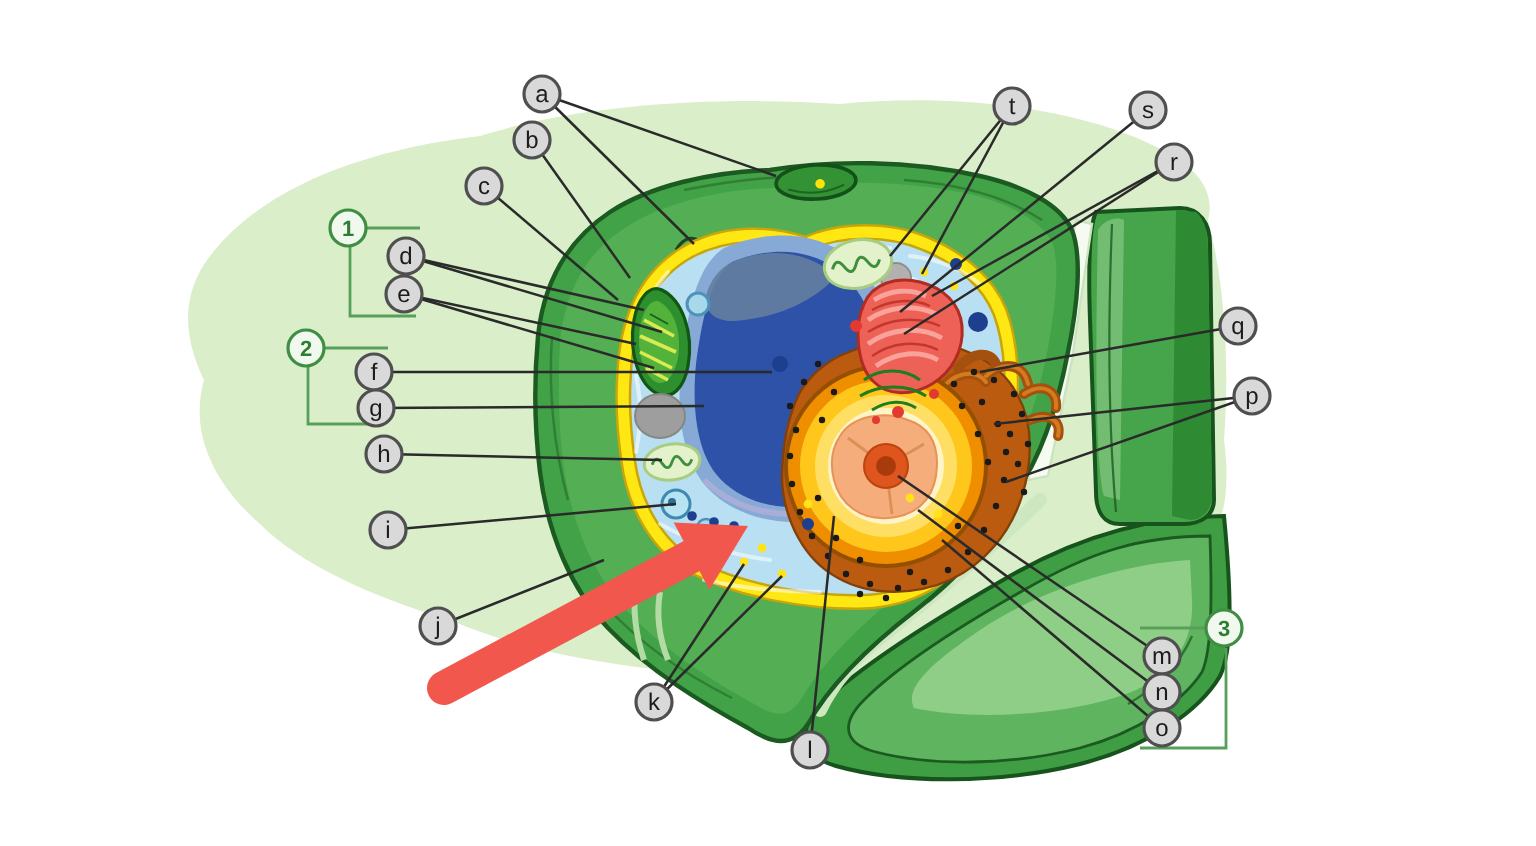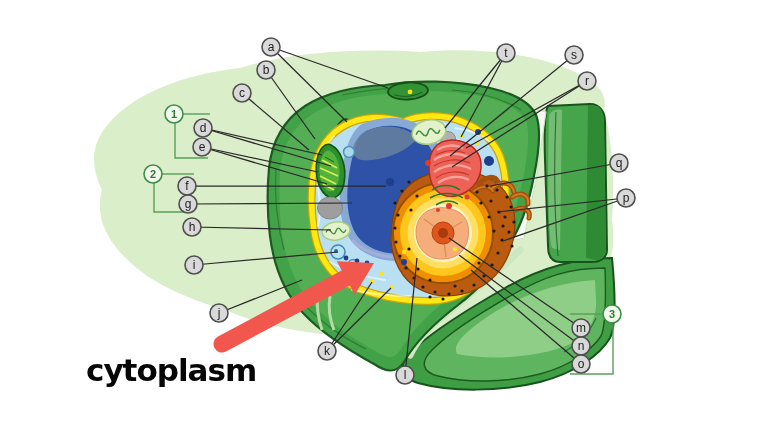--- a/index.html
+++ b/index.html
@@ -323,14 +323,13 @@
         <text x="153" y="178" text-anchor="middle" class="mk-txt">2</text>
         <circle cx="612" cy="314" r="9" fill="#f1f8ee" stroke="#3f8e44" stroke-width="1.6"></circle>
         <text x="612" y="318" text-anchor="middle" class="mk-txt">3</text>
       </g>
   <g id="ann-arrow">
         <line x1="222" y1="344" x2="347.524591708017" y2="277.10860573454363" stroke="#f2574e" stroke-width="17" stroke-linecap="round"></line>
         <polygon points="374,263 354.6950147870957,294.81693803510245 336.8241141900072,261.28142086525725" fill="#f2574e"></polygon>
       </g>
 </svg>
 
-<div class="answer">cytoplasm</div>
 </div>
 
 </body></html>

